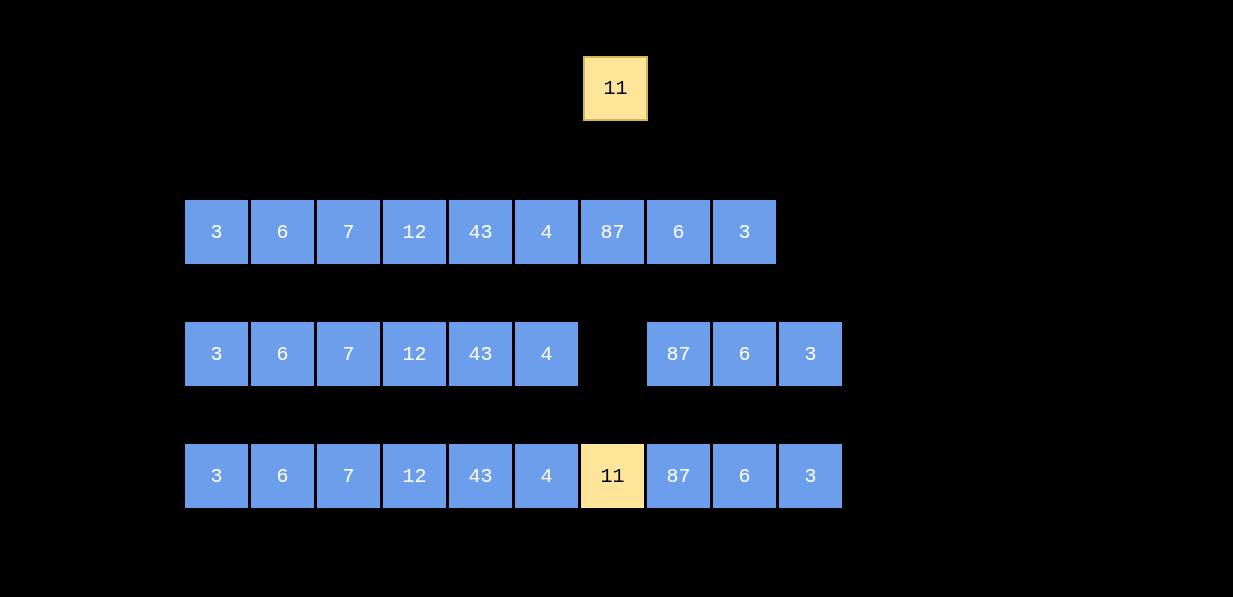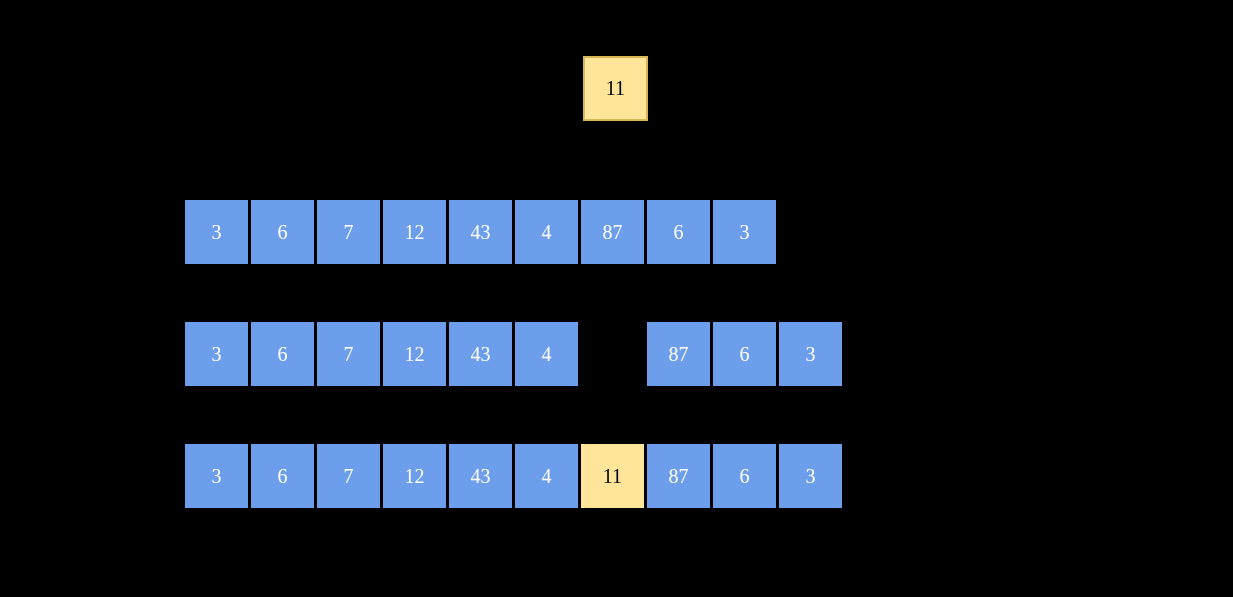--- a/index.html
+++ b/index.html
@@ -6,21 +6,21 @@
     margin: 0;
     padding: 0;
     background: #000;
   }
   .canvas {
     position: relative;
     width: 1233px;
     height: 597px;
     background: var(--bg, #000000);
     overflow: hidden;
-    font-family: Liberation Serif, serif;
+    font-family: Liberation Mono, monospace;
   }
   .insert-box {
     position: absolute;
     left: 583px;
     top: 56px;
     width: 65px;
     height: 65px;
     box-sizing: border-box;
     background: var(--yellow-fill, #ffe599);
     border: 2px solid var(--yellow-border, #d6b656);

